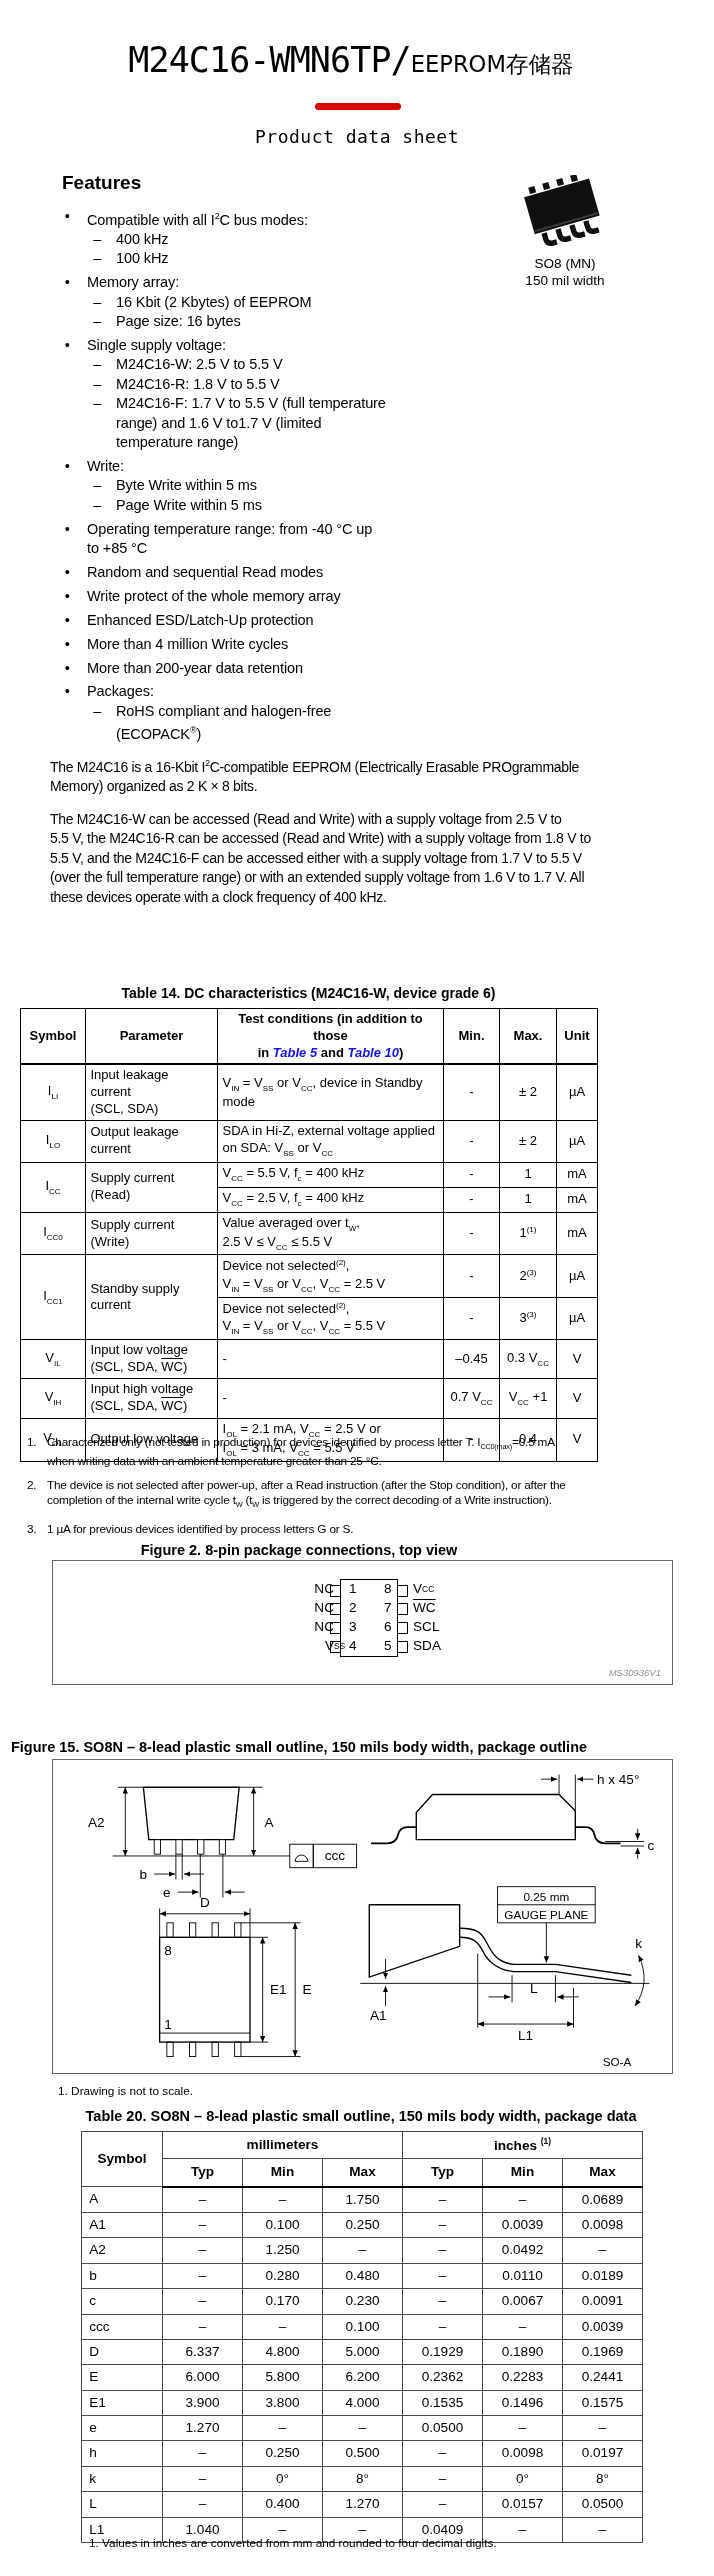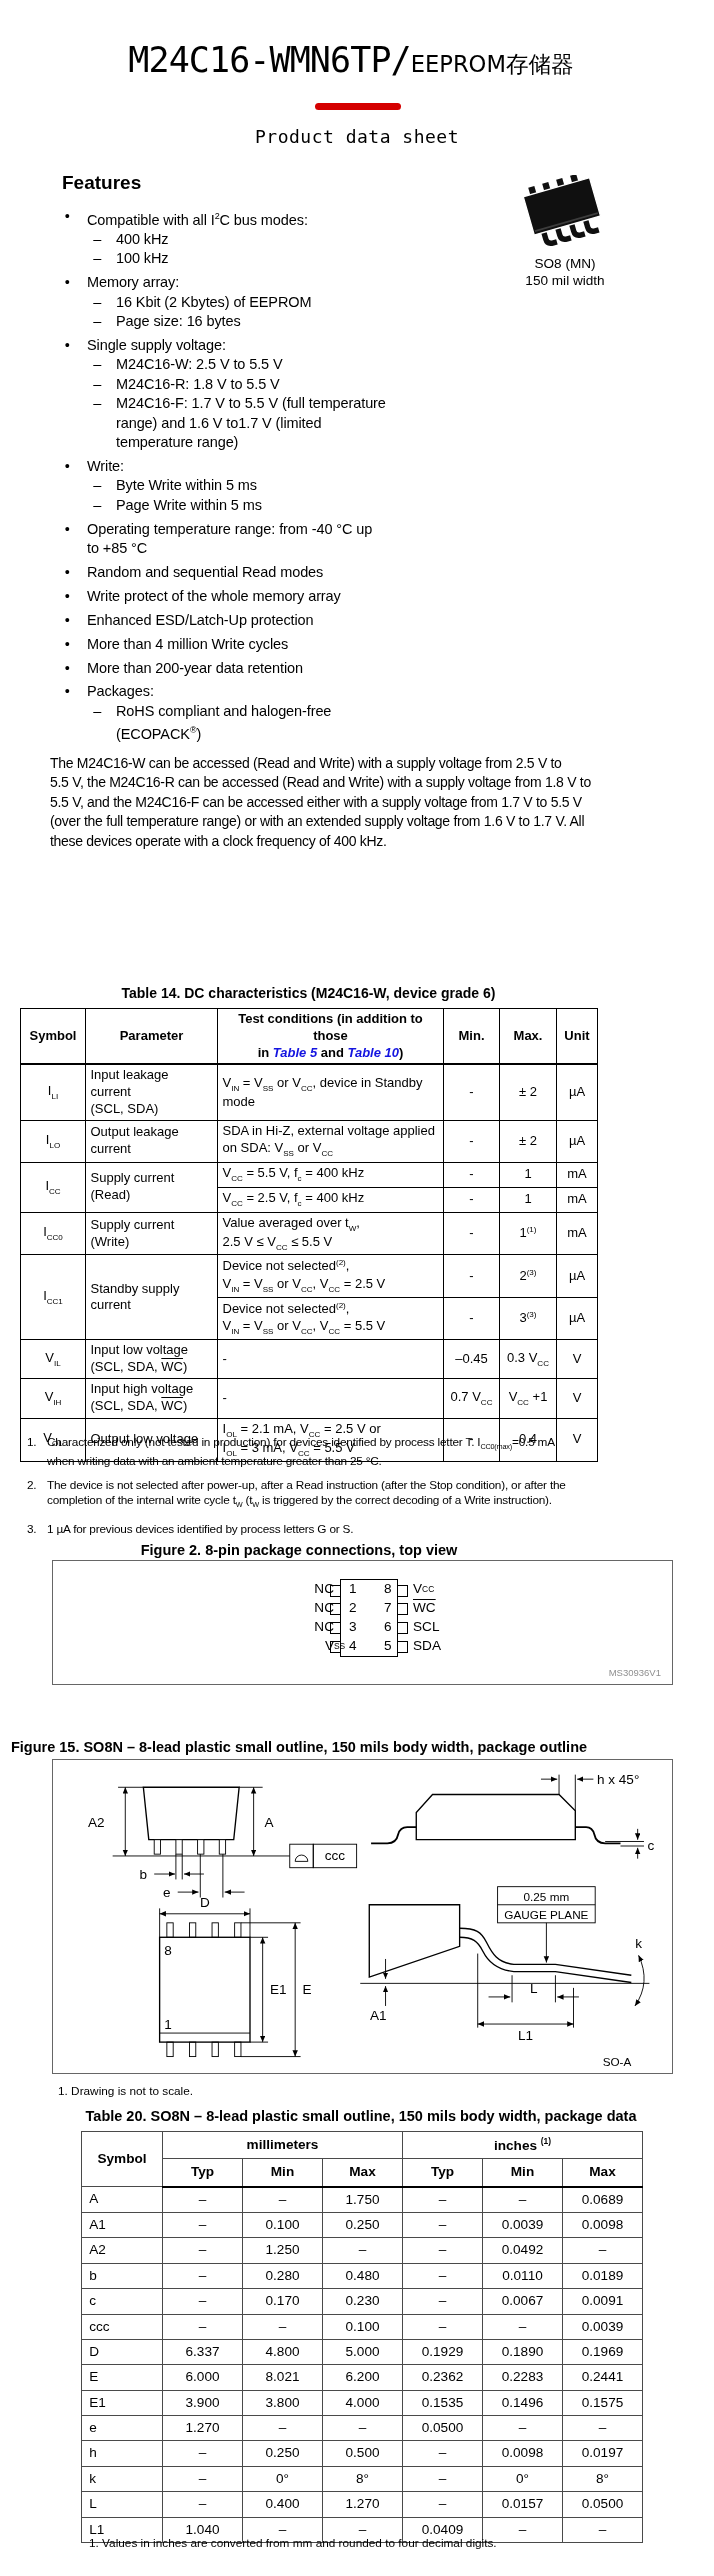--- a/index.html
+++ b/index.html
@@ -51,21 +51,21 @@
   .figcap { position:absolute; left:0; width:598px; text-align:center; font-weight:bold; font-size:14.5px; }
   .fig2box { position:absolute; left:52px; top:1560px; width:619px; height:123px; border:0.9px solid #666; }
   .fig2box * { position:absolute; }
   .icbody { left:287px; top:18px; width:56px; height:76px; border:1.8px solid #000; }
   .stub { width:9px; height:10px; border:1.8px solid #000; background:#fff; }
   .pintxt { font-size:13.6px; line-height:14.5px; }
   .lpin { left:154px; width:127px; text-align:right; }
   .lnum { left:296px; }
   .rnum { left:315px; width:23.5px; text-align:right; }
   .rpin { left:360px; }
-  .wm { right:11px; bottom:6.3px; font-size:9.5px; color:#8f8f8f; }
+  .wm { right:11px; bottom:6.3px; font-size:9.5px; color:#8f8f8f;font-style:italic; }
 
   
   .fig15box { position:absolute; left:52px; top:1759px; width:619px; height:313px; border:0.9px solid #666; }
   .fig15note { position:absolute; left:58px; top:2084px; font-size:11.8px; }
   .fig15box svg text { font-family:"Liberation Sans", sans-serif; font-size:15px; fill:#000; }
   .fig15box svg text.sm { font-size:13px; }
 
   
   .t20wrap { position:absolute; left:81px; top:2108px; width:560px; }
   table.pkg { border-collapse:collapse; width:100%; table-layout:fixed; font-size:13.6px; }
@@ -143,20 +143,21 @@
         <path d="M85,56 v8 q0,6 7,6 h4" stroke="#101010" stroke-width="6" fill="none"></path>
         <rect x="26" y="12" width="76" height="44" fill="#101010" stroke="#ffffff" stroke-width="1.5"></rect>
         <line x1="28" y1="52" x2="100" y2="52" stroke="#3c3c3c" stroke-width="2"></line>
       </g>
     </svg>
     <div>SO8 (MN)</div>
     <div>150 mil width</div>
   </div>
 
   <div class="description">
+    <p>The M24C16 is a 16-Kbit I<sup>2</sup>C-compatible EEPROM (Electrically Erasable PROgrammable<br>Memory) organized as 2 K × 8 bits.</p>
     <p>The M24C16-W can be accessed (Read and Write) with a supply voltage from 2.5 V to<br>5.5 V, the M24C16-R can be accessed (Read and Write) with a supply voltage from 1.8 V to<br>5.5 V, and the M24C16-F can be accessed either with a supply voltage from 1.7 V to 5.5 V<br>(over the full temperature range) or with an extended supply voltage from 1.6 V to 1.7 V. All<br>these devices operate with a clock frequency of 400 kHz.</p>
   </div>
 
   <div class="t14wrap">
     <div class="tcap">Table 14. DC characteristics (M24C16-W, device grade 6)</div>
     <table class="dct">
       <colgroup>
           <col style="width:65px">
           <col style="width:132px">
           <col style="width:226px">
@@ -517,21 +518,21 @@
             <td>4.800</td>
             <td>5.000</td>
             <td>0.1929</td>
             <td>0.1890</td>
             <td>0.1969</td>
           </tr>
 
           <tr>
             <td class="sym">E</td>
             <td>6.000</td>
-            <td>8.021</td>
+            <td>5.800</td>
             <td>6.200</td>
             <td>0.2362</td>
             <td>0.2283</td>
             <td>0.2441</td>
           </tr>
 
           <tr>
             <td class="sym">E1</td>
             <td>3.900</td>
             <td>3.800</td>

